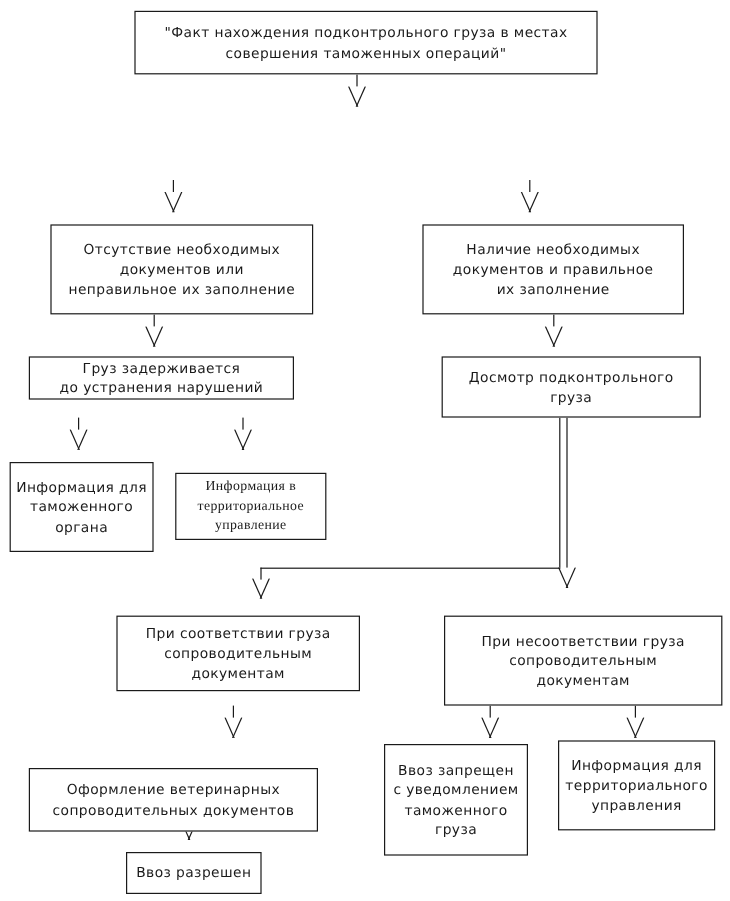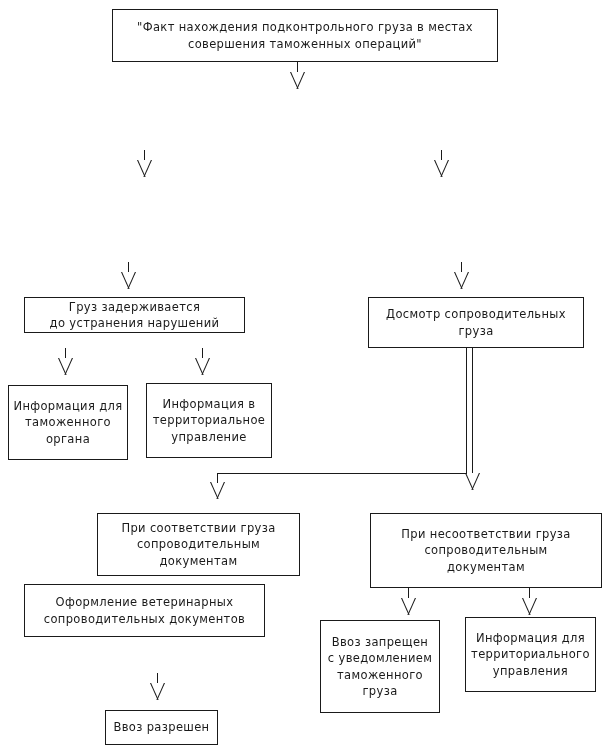--- a/index.html
+++ b/index.html
@@ -138,37 +138,43 @@
     <div class="arrow" style="left: 519px; top: 588px; width: 20px; height: 28px;">
       <div class="stem" style="height: 10px;"></div>
       <div class="vee" style="top: 10px;"></div>
     </div>
     <div class="arrow" style="left: 147px; top: 673px; width: 20px; height: 28px;">
       <div class="stem" style="height: 10px;"></div>
       <div class="vee" style="top: 10px;"></div>
     </div>
     <div class="node" style="left: 112px; top: 9px; width: 386px; height: 53px;">"Факт нахождения подконтрольного груза в местах
 совершения таможенных операций"</div>
+    <div class="node" style="left: 42px; top: 187px; width: 219px; height: 75px;">Отсутствие необходимых
+документов или
+неправильное их заполнение</div>
+    <div class="node" style="left: 352px; top: 187px; width: 218px; height: 75px;">Наличие необходимых
+документов и правильное
+их заполнение</div>
     <div class="node" style="left: 24px; top: 297px; width: 221px; height: 36px;">Груз задерживается
 до устранения нарушений</div>
-    <div class="node" style="left: 368px; top: 297px; width: 216px; height: 51px;">Досмотр сопроводительных
+    <div class="node" style="left: 368px; top: 297px; width: 216px; height: 51px;">Досмотр подконтрольного
 груза</div>
     <div class="node" style="left: 8px; top: 385px; width: 120px; height: 75px;">Информация для
 таможенного
 органа</div>
-    <div class="node" style="left: 146px; top: 383px; width: 126px; height: 75px;">Информация в
+    <div class="node" style="left: 146px; top: 394px; width: 126px; height: 56px; font-family: Liberation Serif, serif;">Информация в
 территориальное
 управление</div>
     <div class="node" style="left: 97px; top: 513px; width: 203px; height: 63px;">При соответствии груза
 сопроводительным
 документам</div>
     <div class="node" style="left: 370px; top: 513px; width: 232px; height: 75px;">При несоответствии груза
 сопроводительным
 документам</div>
-    <div class="node" style="left: 24px; top: 584px; width: 241px; height: 53px;">Оформление ветеринарных
+    <div class="node" style="left: 24px; top: 640px; width: 241px; height: 53px;">Оформление ветеринарных
 сопроводительных документов</div>
     <div class="node" style="left: 320px; top: 620px; width: 120px; height: 93px;">Ввоз запрещен
 с уведомлением
 таможенного
 груза</div>
     <div class="node" style="left: 465px; top: 617px; width: 131px; height: 75px;">Информация для
 территориального
 управления</div>
     <div class="node" style="left: 105px; top: 710px; width: 113px; height: 35px;">Ввоз разрешен</div>
   </div>

